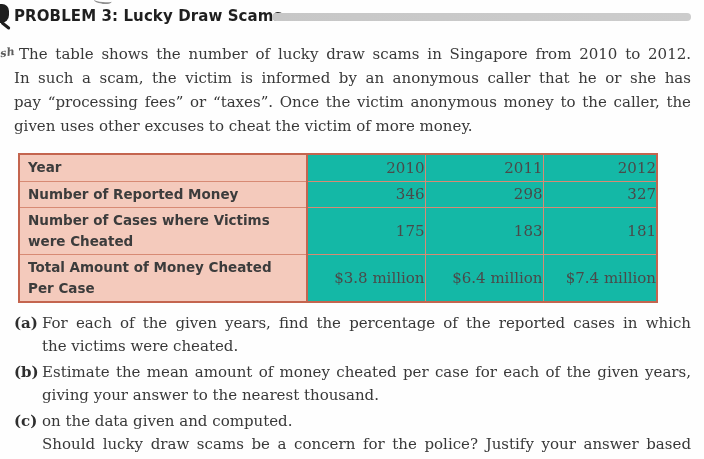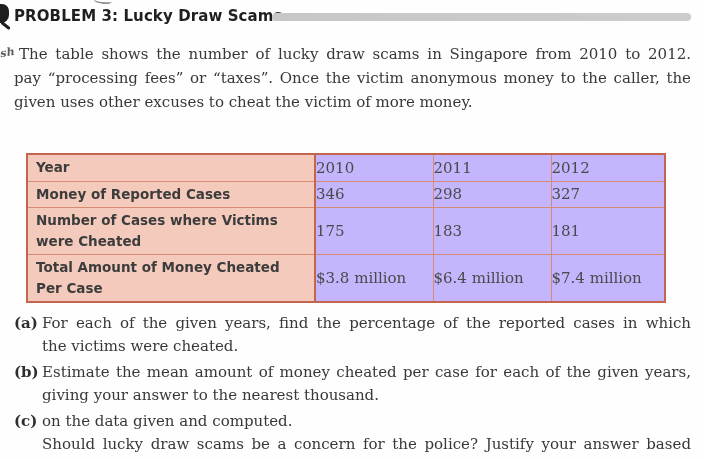--- a/index.html
+++ b/index.html
@@ -78,42 +78,42 @@
     font-size: 15px;
     line-height: 24px;
     color: #383838;
   }
   .line { width: 100%; }
   .j { text-align: justify; text-align-last: justify; }
   #intro .line:first-child { text-indent: 5px; }
 
   
   #scam-table {
-    position: absolute; left: 26px; top: 153px;
+    position: absolute; left: 18px; top: 153px;
     width: 638px;
     border-collapse: collapse;
     table-layout: fixed;
     border-radius: 30px;
   }
   #scam-table td {
     border: 1px solid var(--table-line, #d78a74);
     vertical-align: middle;
   }
   #scam-table { border: 2px solid var(--table-border, #c4654f); }
   #scam-table td.rowlabel {
     background: var(--table-fill, #f4cabc);
     font: 700 13.5px "DejaVu Sans", sans-serif;
     color: #3c3c3c;
     padding: 2px 6px 2px 8px;
     border-right: 2px solid var(--table-border, #c4654f);
     line-height: 21px;
   }
   #scam-table td.val {
-    background: #c4b5fd;
-    text-align: left;
+    background: #14b8a6;
+    text-align: right;
     font: 15px "DejaVu Serif", serif;
     color: #4a4a4a;
   }
   .rh1 { height: 27px; }
   .rh2 { height: 25px; }
   .rh3 { height: 47px; padding-left: 20px; }
   .rh4 { height: 35px; }
   col.c-label { width: 288px; }
   col.c-y1 { width: 118px; }
   col.c-y2 { width: 118px; }
@@ -146,40 +146,41 @@
   <div id="edge-glyph-tail"></div>
   <div id="margin-note">sh</div>
   <div id="ink-speck"></div>
   <div id="ink-speck-dot"></div>
 
   <div id="title">PROBLEM 3: Lucky Draw Scams</div>
   <div id="title-rule"></div>
 
   <div id="intro">
     <div class="line j">The table shows the number of lucky draw scams in Singapore from 2010 to 2012.</div>
+    <div class="line j">In such a scam, the victim is informed by an anonymous caller that he or she has</div>
     <div class="line j">pay “processing fees” or “taxes”. Once the victim anonymous money to the caller, the</div>
     <div class="line">given uses other excuses to cheat the victim of more money.</div>
   </div>
 
   <table id="scam-table">
     <colgroup>
       <col class="c-label">
         <col class="c-y1">
         <col class="c-y2">
         <col class="c-y3">
     </colgroup>
     <tbody>
       <tr class="rh1">
         <td class="rowlabel">Year</td>
         <td class="val">2010</td>
         <td class="val">2011</td>
         <td class="val">2012</td>
       </tr>
       <tr class="rh2">
-        <td class="rowlabel">Money of Reported Cases</td>
+        <td class="rowlabel">Number of Reported Money</td>
         <td class="val">346</td>
         <td class="val">298</td>
         <td class="val">327</td>
       </tr>
       <tr class="rh3">
         <td class="rowlabel">Number of Cases where Victims were Cheated</td>
         <td class="val">175</td>
         <td class="val">183</td>
         <td class="val">181</td>
       </tr>

